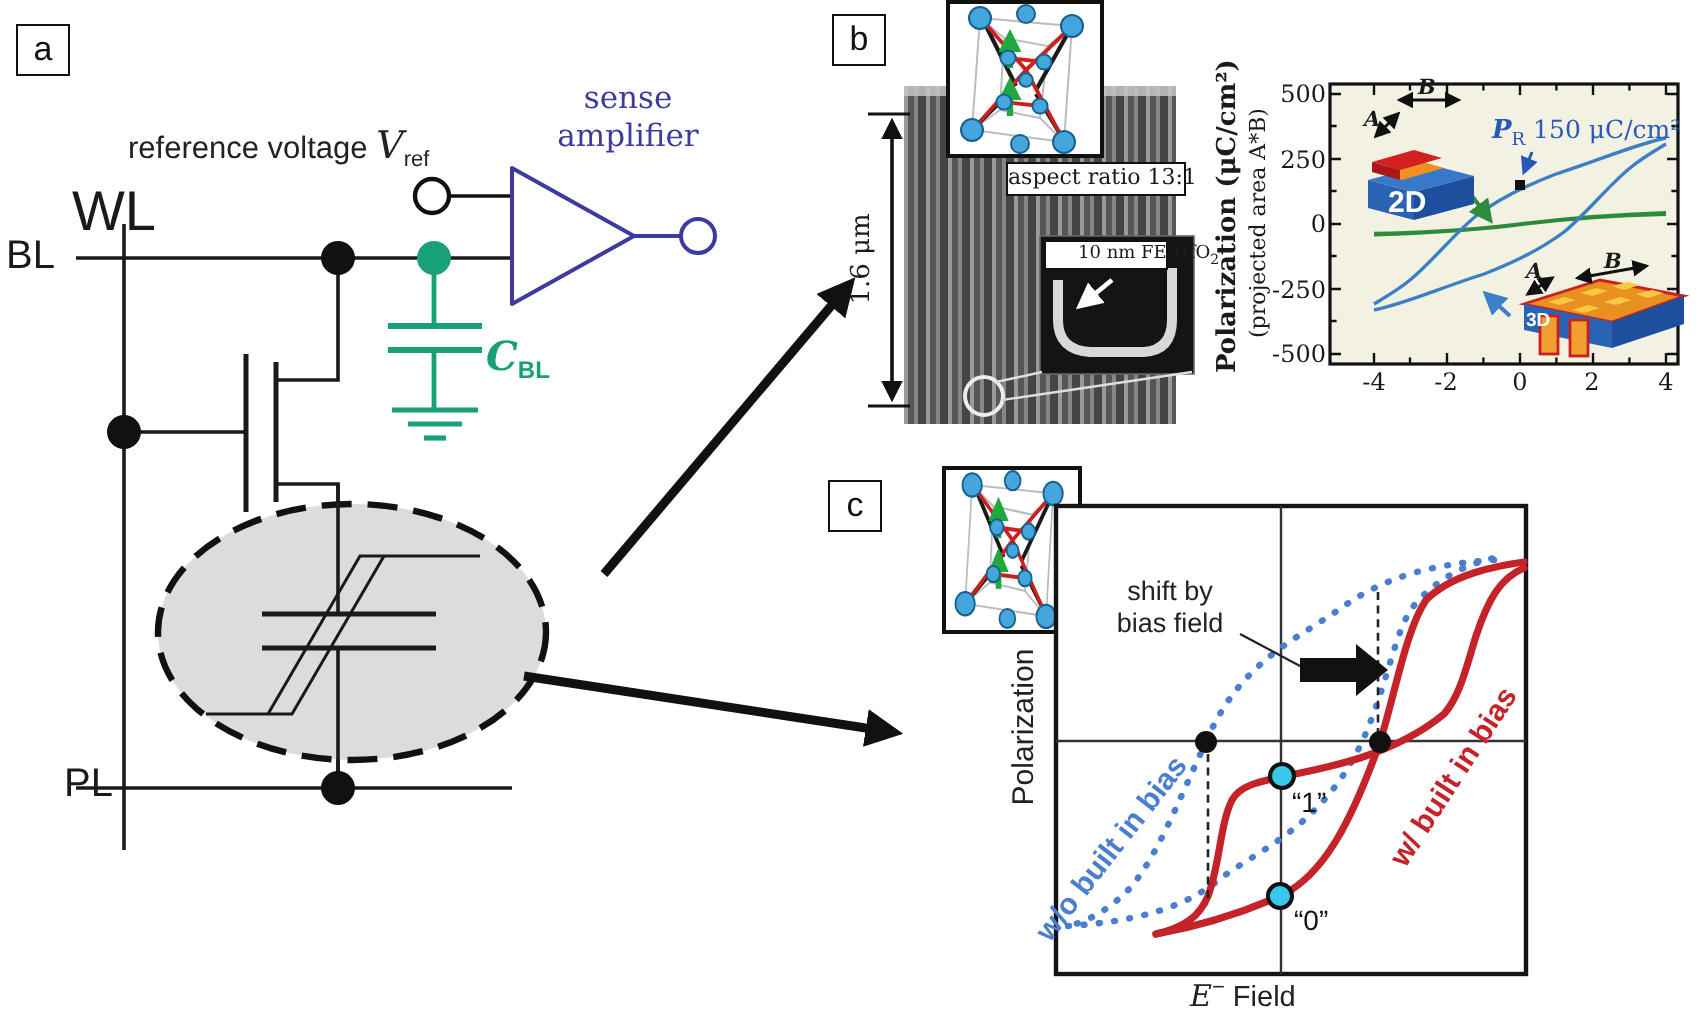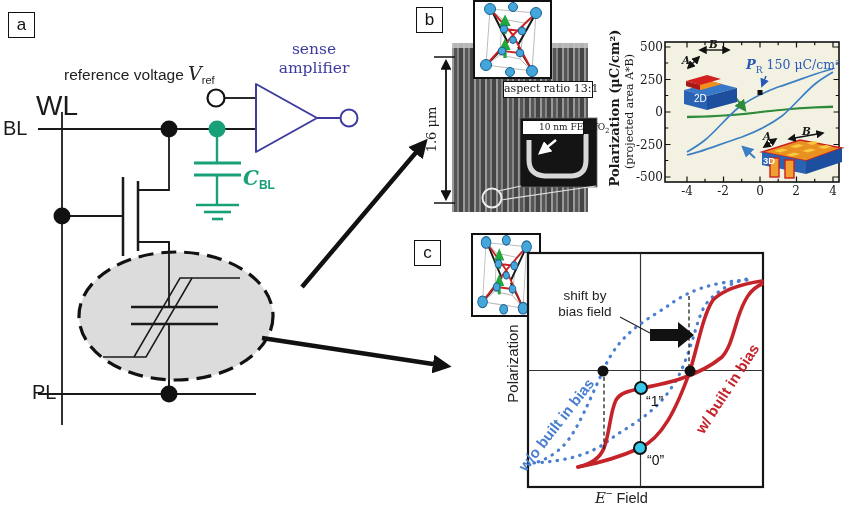--- a/index.html
+++ b/index.html
@@ -255,21 +255,21 @@
   <div class="t serif" style="left:672px;top:184px;width:30px;text-align:center;font-size:12px;">-4</div>
   <div class="t serif" style="left:708px;top:184px;width:30px;text-align:center;font-size:12px;">-2</div>
   <div class="t serif" style="left:745px;top:184px;width:30px;text-align:center;font-size:12px;">0</div>
   <div class="t serif" style="left:781px;top:184px;width:30px;text-align:center;font-size:12px;">2</div>
   <div class="t serif" style="left:818px;top:184px;width:30px;text-align:center;font-size:12px;">4</div>
 
   <div class="t serif" style="left:746px;top:57px;color:#2858b8;font-size:12.5px;">
     <span style="font-style:italic;font-weight:bold;font-size:13px;">P</span><sub style="font-size:9px;">R</sub>
     <span>150 μC/cm²</span>
   </div>
-  <div class="t" style="left:694px;top:93px;color:#fff;font-size:10px;font-weight:normal;">2D</div>
+  <div class="t" style="left:694px;top:93px;color:#fff;font-size:15px;font-weight:bold;">2D</div>
   <div class="t" style="left:763px;top:155px;color:#fff;font-size:9.5px;font-weight:bold;">3D</div>
   <div class="t serif" style="left:709px;top:38px;font-size:10.5px;font-style:italic;font-weight:bold;">B</div>
   <div class="t serif" style="left:682px;top:54px;font-size:10.5px;font-style:italic;font-weight:bold;">A</div>
   <div class="t serif" style="left:802px;top:125px;font-size:10.5px;font-style:italic;font-weight:bold;">B</div>
   <div class="t serif" style="left:763px;top:130px;font-size:10.5px;font-style:italic;font-weight:bold;">A</div>
 
   <div class="t rot" style="left:452px;top:355px;width:120px;font-size:15px;color:#222;">Polarization</div>
   <div class="t" style="left:595px;top:489px;width:95px;text-align:left;font-size:14.5px;color:#222;">
     <span class="serif" style="font-style:italic;font-size:15px;">E</span><sup style="font-size:11px;">−</sup>
     <span>Field</span>

